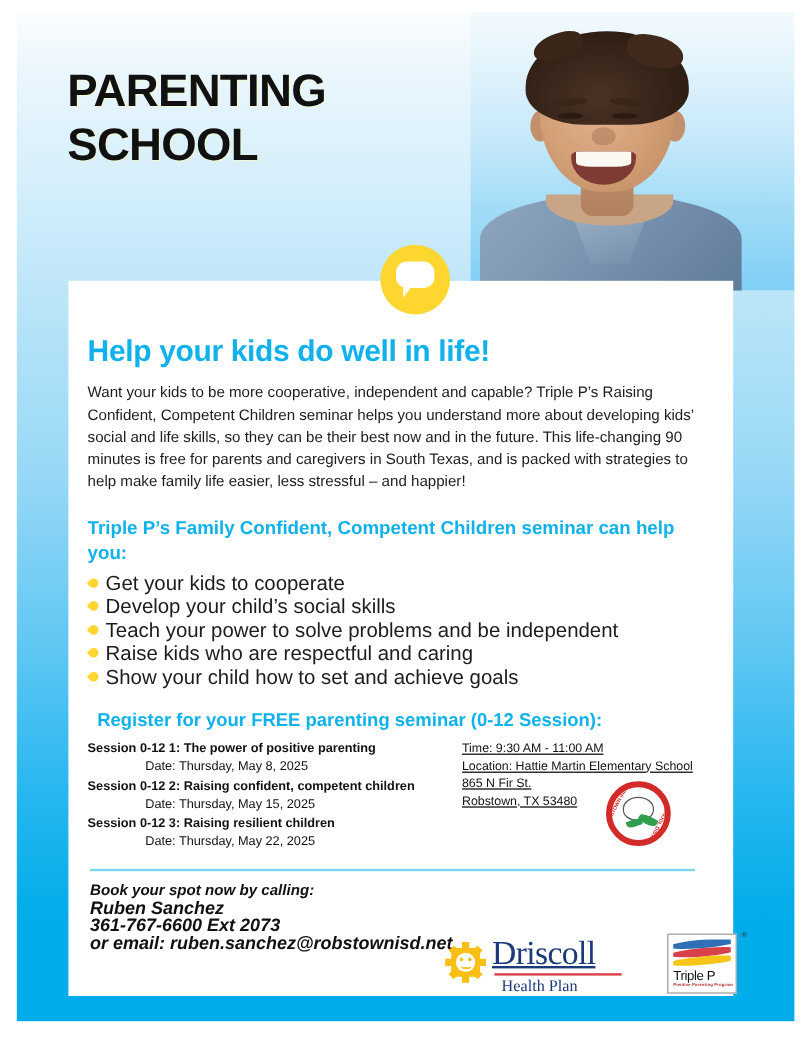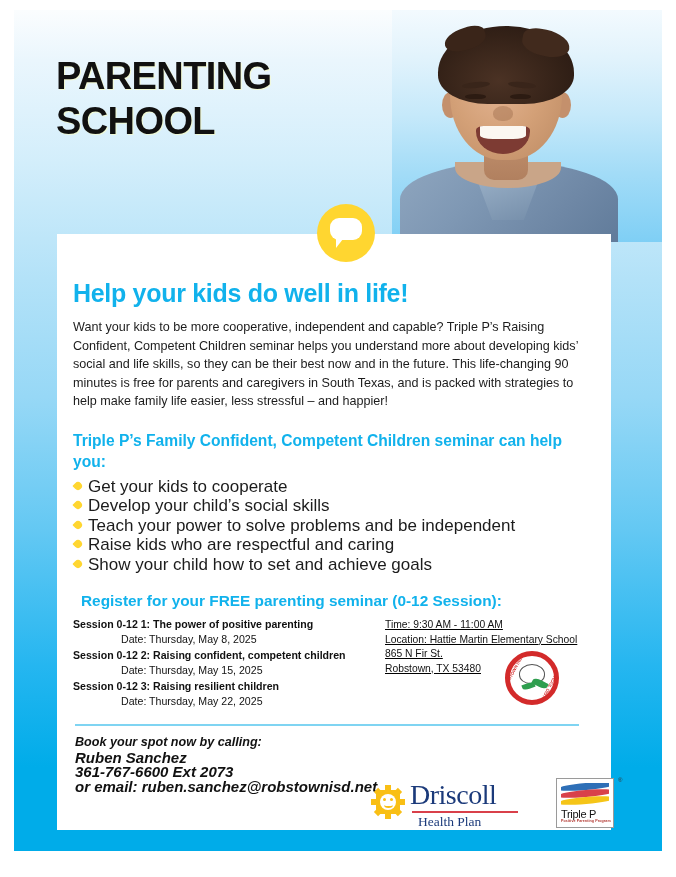--- a/index.html
+++ b/index.html
@@ -385,20 +385,21 @@
     border-bottom: 2px solid #f9bf15;
     border-radius: 0 0 50% 50%;
   }
   .dr-word {
     position: absolute; left: 38px; top: 0px;
     font-family: "Liberation Serif", serif;
     font-size: 28px;
     color: #1b3a7a;
     letter-spacing: -0.5px;
     line-height: 30px;
+    text-decoration: underline;
   }
   .dr-rule {
     position: absolute; left: 40px; top: 31px;
     width: 106px; height: 1.6px;
     background: #d9404a;
   }
   .dr-sub {
     position: absolute; left: 46px; top: 34px;
     font-family: "Liberation Serif", serif;
     font-size: 13.5px;

